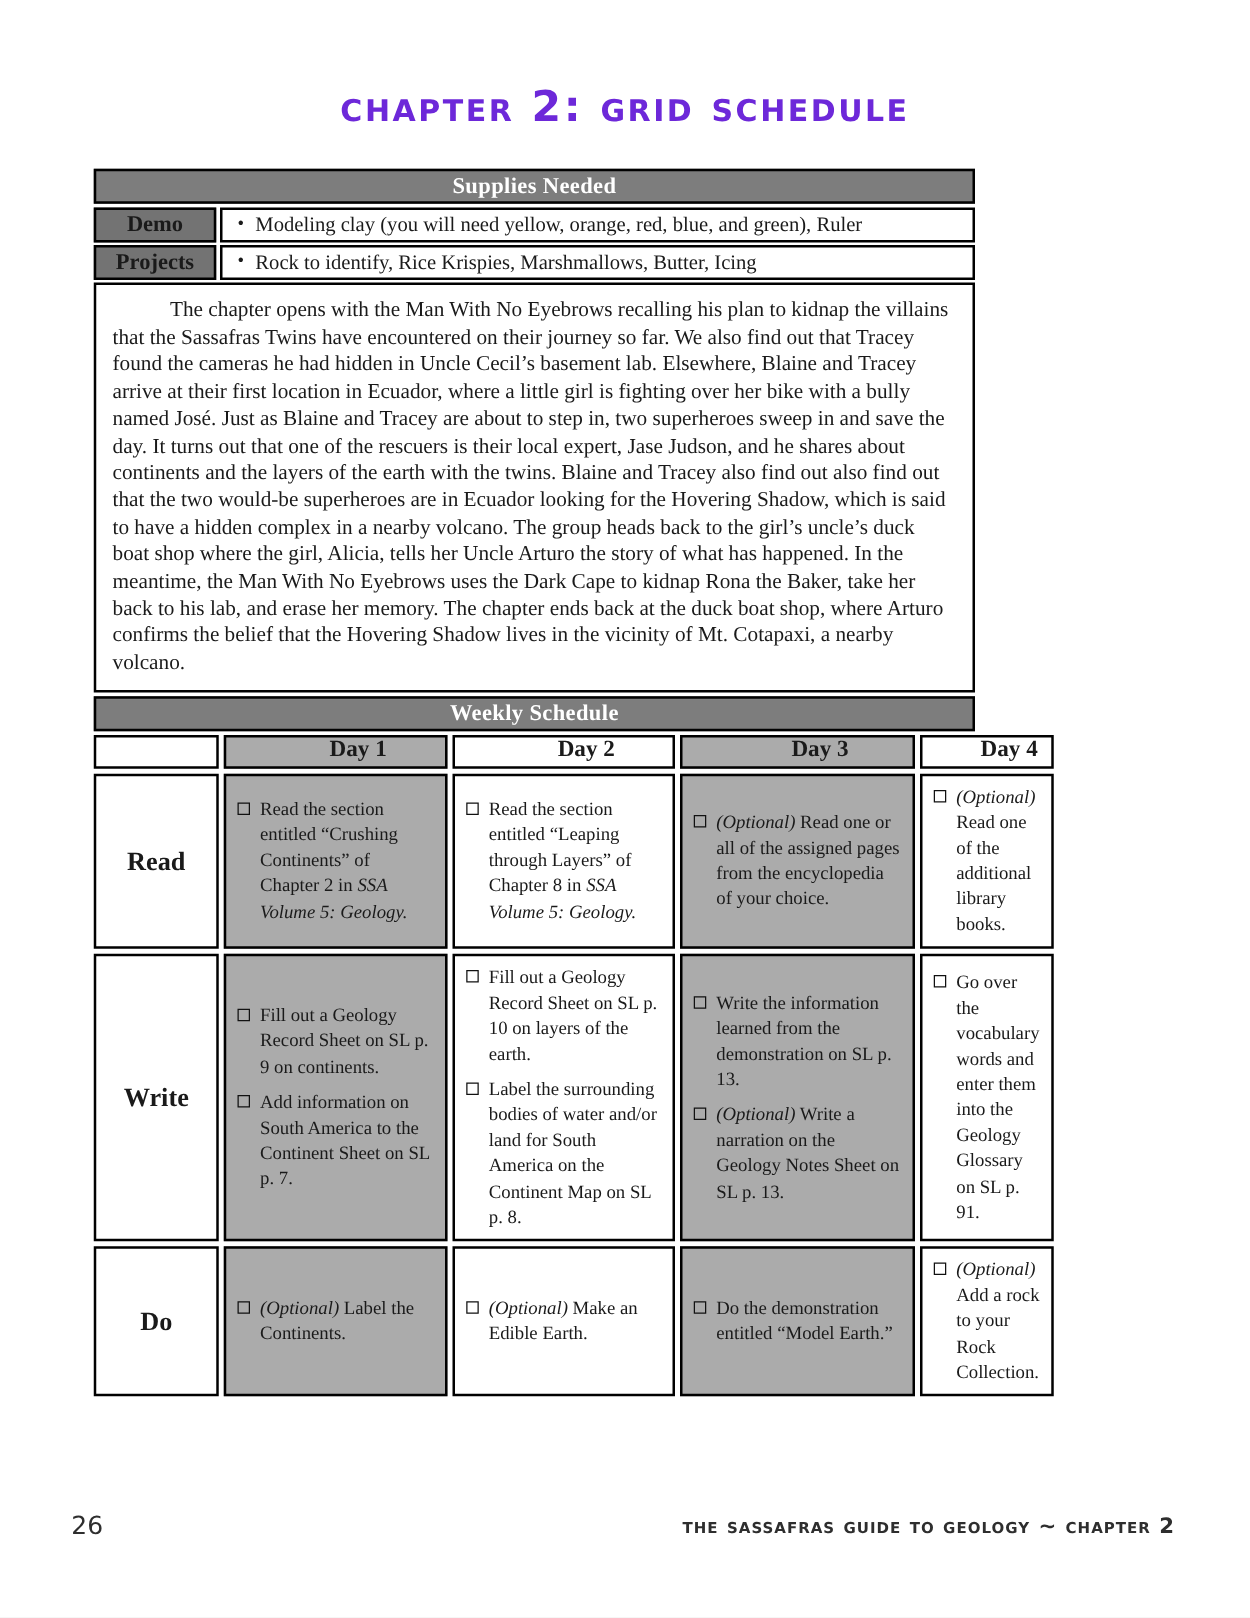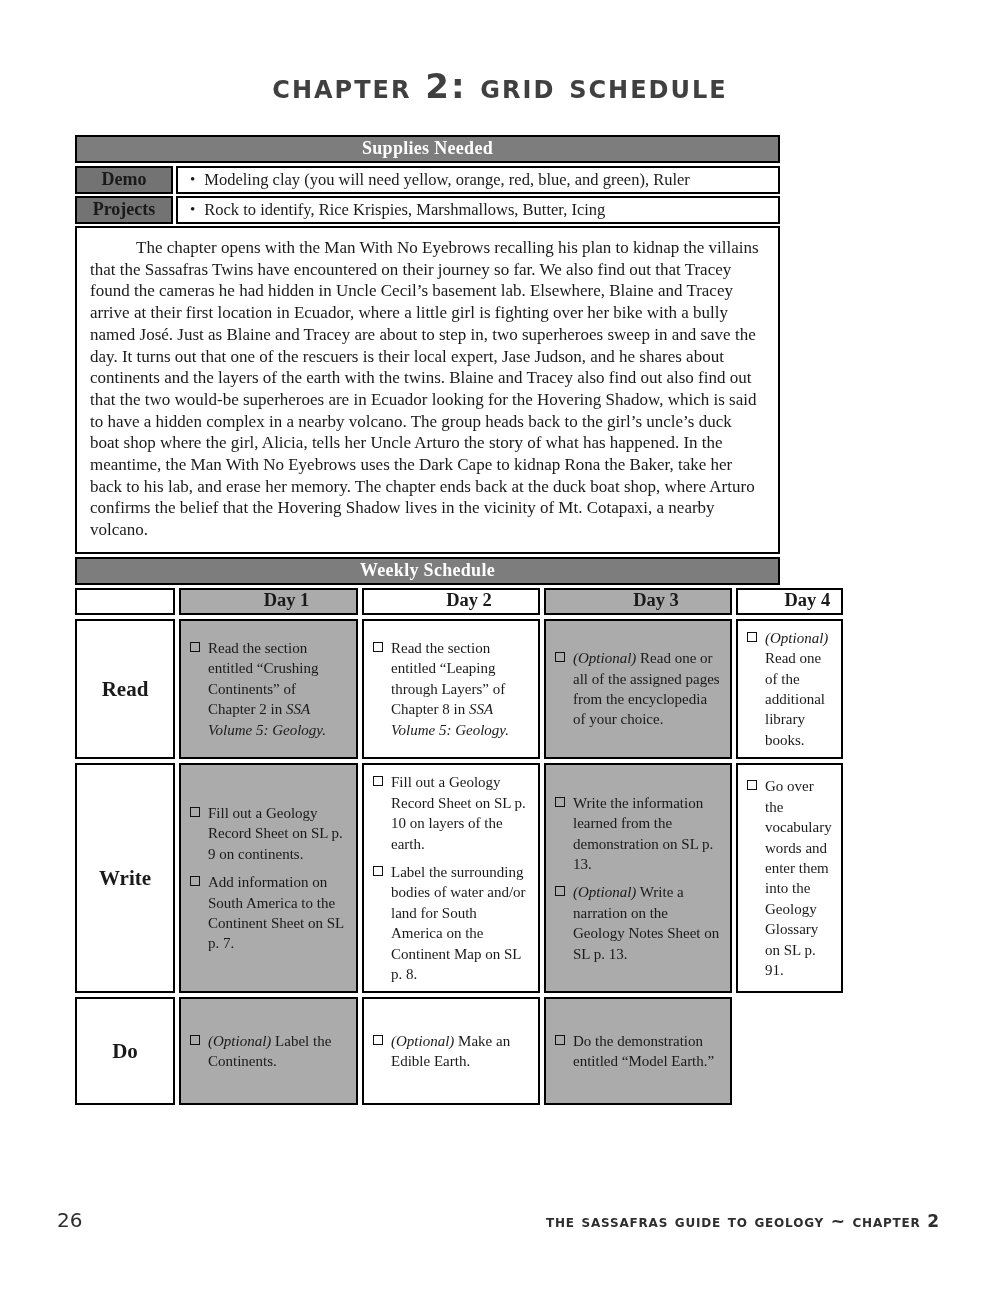--- a/index.html
+++ b/index.html
@@ -24,21 +24,21 @@
     top: 66px;
     left: 0;
     width: 100%;
     text-align: center;
     font-family: "DejaVu Sans", "Liberation Sans", sans-serif;
     font-weight: bold;
     font-variant: small-caps;
     text-transform: lowercase;
     font-size: 34px;
     letter-spacing: 2px;
-    color: #404040;
+    color: #6d28d9;
   }
   .content {
     position: absolute;
     top: 135px;
     left: 75px;
     width: 705px;
   }
   .band {
     border: 2px solid var(--border);
     background: var(--band);
@@ -272,20 +272,26 @@
               <span class="cbx"></span>
               <span class="itxt"><em>(Optional)</em><span> Make an Edible Earth.</span></span>
             </div>
           </div>
         <div class="gcell task-cell shaded">
             <div class="item">
               <span class="cbx"></span>
               <span class="itxt"><span>Do the demonstration entitled “Model Earth.”</span></span>
             </div>
           </div>
+        <div class="gcell task-cell">
+            <div class="item">
+              <span class="cbx"></span>
+              <span class="itxt"><em>(Optional)</em><span> Add a rock to your Rock Collection.</span></span>
+            </div>
+          </div>
       </div>
     </div>
 
   </div>
 
   <div class="footer-left">26</div>
   <div class="footer-right">The Sassafras Guide to Geology ~ Chapter 2</div>
 
 </div>
 

